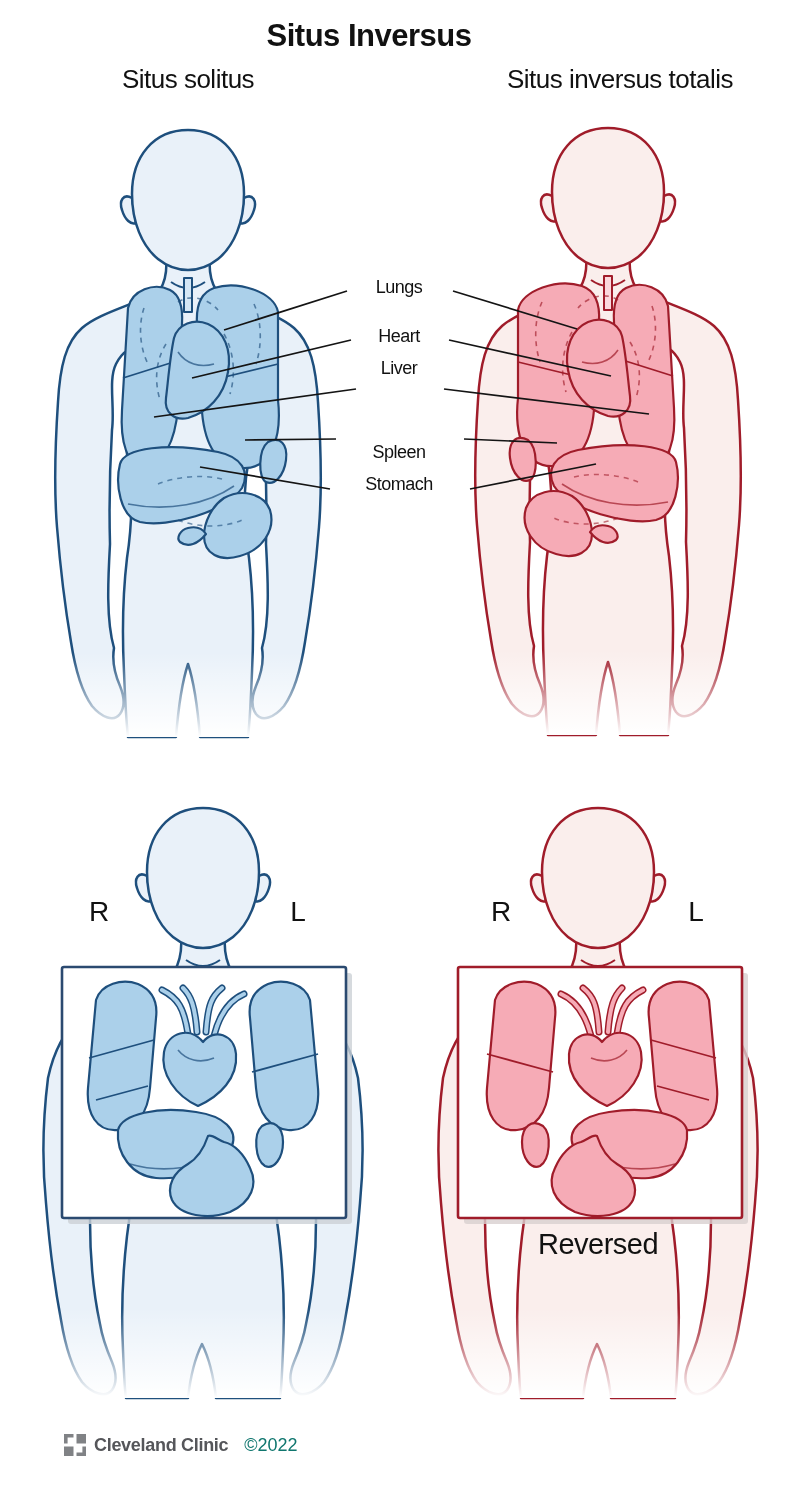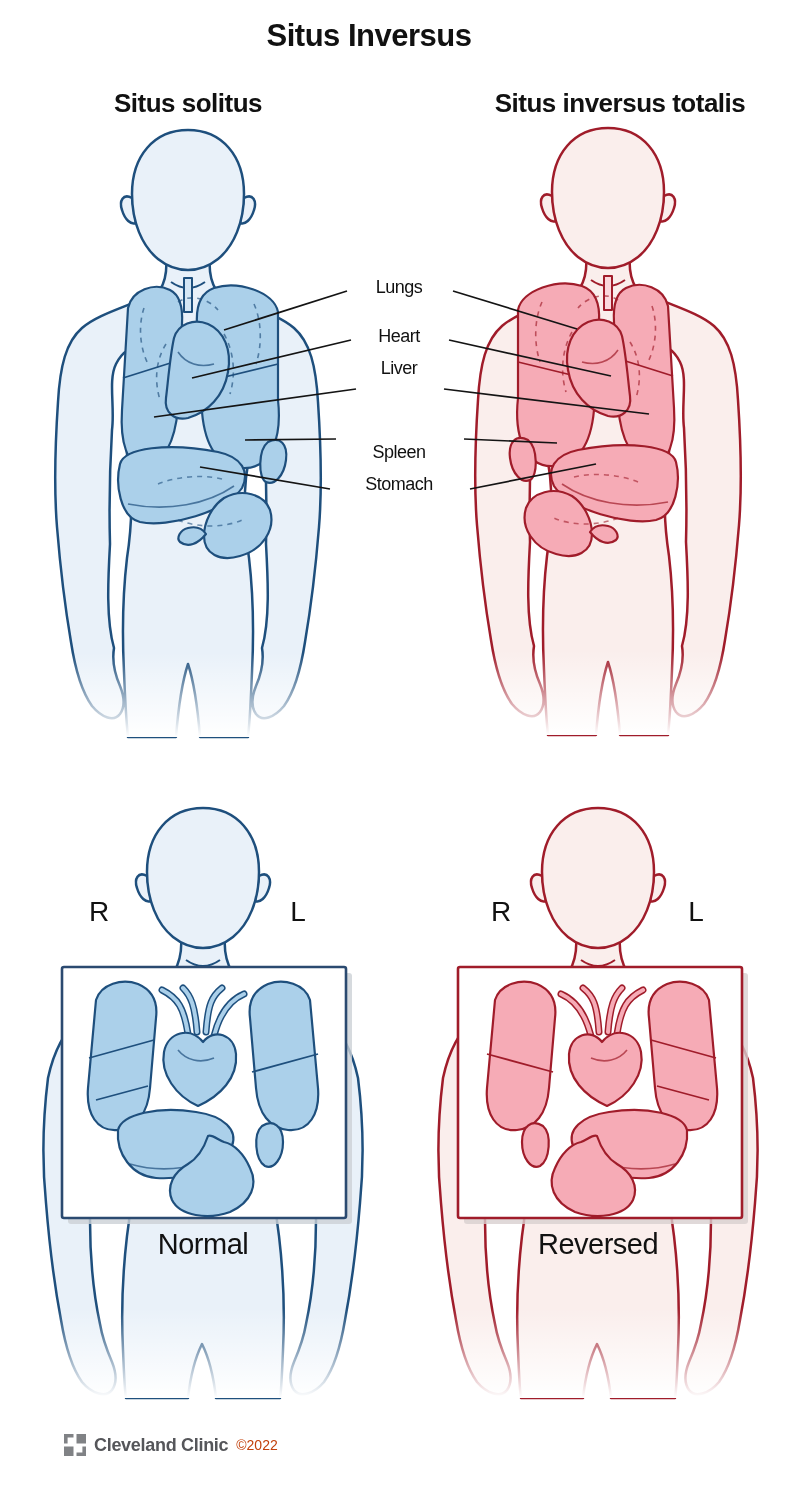--- a/index.html
+++ b/index.html
@@ -3,33 +3,33 @@
 <meta charset="utf-8">
 <style>
   html,body{margin:0;padding:0;background:#ffffff;}
   #canvas{
     position:relative;width:800px;height:1493px;background:#ffffff;overflow:hidden;
     font-family:"Liberation Sans", sans-serif;color:#111;
   }
   .abs{position:absolute;}
   .ctr{text-align:center;}
   #title{top:18px;left:0;width:738px;font-size:31px;font-weight:bold;letter-spacing:-0.5px;z-index:7;}
-  .subtitle{top:88px;font-size:26px;letter-spacing:-0.5px;z-index:7;font-weight:bold;}
+  .subtitle{top:64px;font-size:26px;letter-spacing:-0.5px;z-index:7;}
   #subtitle-left{left:28px;width:320px;}
   #subtitle-right{left:448px;width:344px;}
   .organ-label{left:330px;width:138px;font-size:18px;letter-spacing:-0.5px;z-index:7;text-align:center;}
   .rl-label{top:896px;width:34px;font-size:28px;z-index:7;text-align:center;}
   .caption{top:1228px;width:330px;font-size:29px;letter-spacing:-0.5px;z-index:7;text-align:center;}
   svg.fig{position:absolute;z-index:1;overflow:visible;}
   #leader-lines{position:absolute;left:0;top:0;z-index:5;pointer-events:none;}
   .blue{--bodyfill:#e9f1f9;--line:#1e4f7d;--organ:#abd0ea;--organhi:#d5e7f5;}
   .red {--bodyfill:#faeeec;--line:#a01c2a;--organ:#f6abb6;--organhi:#fbd8dd;}
   #footer{left:36px;top:1434px;display:flex;align-items:center;gap:8px;z-index:7;padding-left:28px;}
   #footer .brand{font-size:18px;font-weight:bold;color:#55565a;letter-spacing:-0.3px;}
-  #footer .copy{font-size:14px;color:#c2410c;}
+  #footer .copy{font-size:18px;color:#0f766e;margin-left:8px;}
 </style>
 </head>
 <body>
 
 <div id="canvas">
 
   <svg width="0" height="0" style="position:absolute" aria-hidden="true">
     <defs>
       <linearGradient id="fadeout" x1="0" y1="0" x2="0" y2="1">
         <stop offset="0" stop-color="#ffffff" stop-opacity="0"></stop>
@@ -221,21 +221,20 @@
     <rect x="25" y="179" width="284" height="251" fill="#ffffff" stroke="#a01c2a" stroke-width="2.6" rx="2"></rect>
     <use href="#box-organs" transform="translate(334,0) scale(-1,1)"></use>
     <rect x="0" y="520" width="330" height="90" fill="url(#fadeout)"></rect>
   </svg>
 
   <div class="abs rl-label" style="left:82px">R</div>
   <div class="abs rl-label" style="left:281px">L</div>
   <div class="abs rl-label" style="left:484px">R</div>
   <div class="abs rl-label" style="left:679px">L</div>
 
-  <div class="abs caption" style="left:38px">Normal</div>
   <div class="abs caption" style="left:433px">Reversed</div>
 
   <div class="abs" id="footer">
     <svg width="22" height="22" viewBox="0 0 22 22">
       <g fill="#808285">
         <path d="M0,0 h9.5 v3.6 h-5.9 v5.9 h-3.6 Z"></path>
         <rect x="12.5" y="0" width="9.5" height="9.5"></rect>
         <rect x="0" y="12.5" width="9.5" height="9.5"></rect>
         <path d="M22,22 h-9.5 v-3.6 h5.9 v-5.9 h3.6 Z"></path>
       </g>

